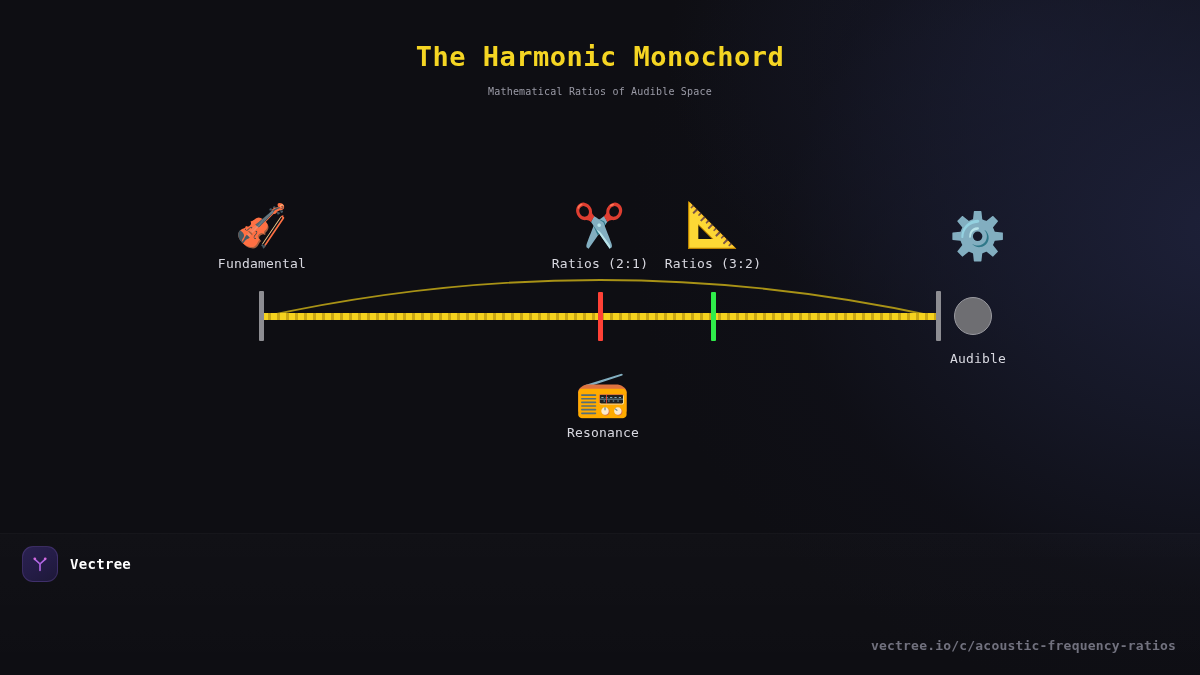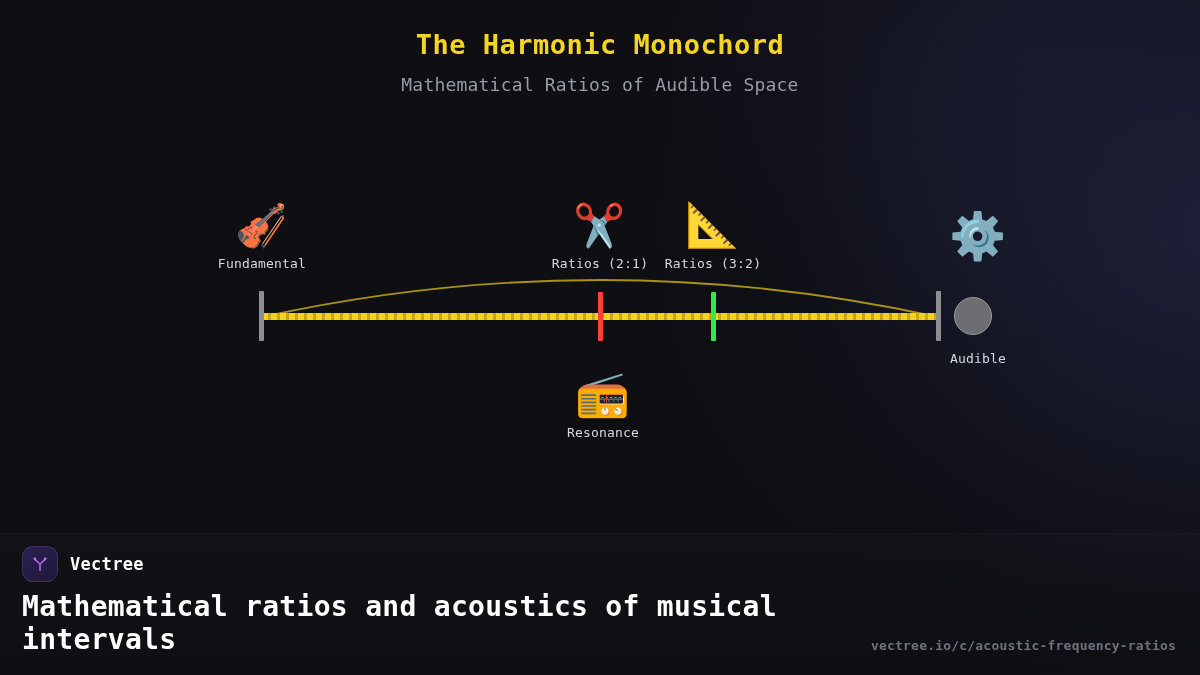--- a/index.html
+++ b/index.html
@@ -25,32 +25,32 @@
     position:absolute; inset:0;
     background:
       radial-gradient(760px 620px at 102% 34%, #1d2038 0%, rgba(25,28,48,0.72) 30%, rgba(17,18,30,0.30) 58%, rgba(14,14,19,0) 78%),
       radial-gradient(520px 420px at 86% 8%,  rgba(34,38,66,0.55) 0%, rgba(14,14,19,0) 70%);
   }
 
   
   .header {
     position:absolute; top:0; left:0; width:1200px;
     text-align:center;
-    padding-top:30px;
+    padding-top:42px;
   }
   .title {
     font-size:27px;
     font-weight:bold;
     letter-spacing:0.5px;
     color:#f5d523;
     line-height:1.1;
   }
   .subtitle {
     margin-top:14px;
-    font-size:18px;
+    font-size:10px;
     color:#9a9aa6;
     letter-spacing:0.2px;
   }
 
   
   .stage {
     position:absolute;
     left:0; top:0; width:1200px; height:540px;
   }
 
@@ -149,21 +149,21 @@
     display:flex; align-items:center; gap:12px;
   }
   .brand-mark {
     width:36px; height:36px;
     border-radius:11px;
     background:linear-gradient(145deg, #2a2150 0%, #241c46 55%, #1d1838 100%);
     border:1px solid rgba(150,110,220,0.22);
     display:flex; align-items:center; justify-content:center;
   }
   .brand-name {
-    font-size:17px;
+    font-size:14px;
     font-weight:bold;
     color:#ffffff;
     letter-spacing:0.3px;
   }
   .headline {
     position:absolute;
     left:22px; top:56px;
     width:820px;
     font-size:28px;
     font-weight:bold;
@@ -238,16 +238,15 @@
       <svg width="22" height="22" viewBox="0 0 24 24">
         <path d="M12 19 L12 12 M12 12 L6.5 7 M12 12 L17.5 7" stroke="#b66ae8" stroke-width="1.7" fill="none" stroke-linecap="round"></path>
         <circle cx="6.3" cy="6.4" r="1.5" fill="#d36ae0"></circle>
         <circle cx="17.7" cy="6.4" r="1.5" fill="#d36ae0"></circle>
         <circle cx="12" cy="11.6" r="1.1" fill="#a85ce0"></circle>
       </svg>
     </div>
     <div class="brand-name">Vectree</div>
   </div>
 
-  <div class="headline">Mathematical ratios and acoustics of musical intervals</div>
   <div class="url">vectree.io/c/acoustic-frequency-ratios</div>
 
 </div>
 
 </body></html>

